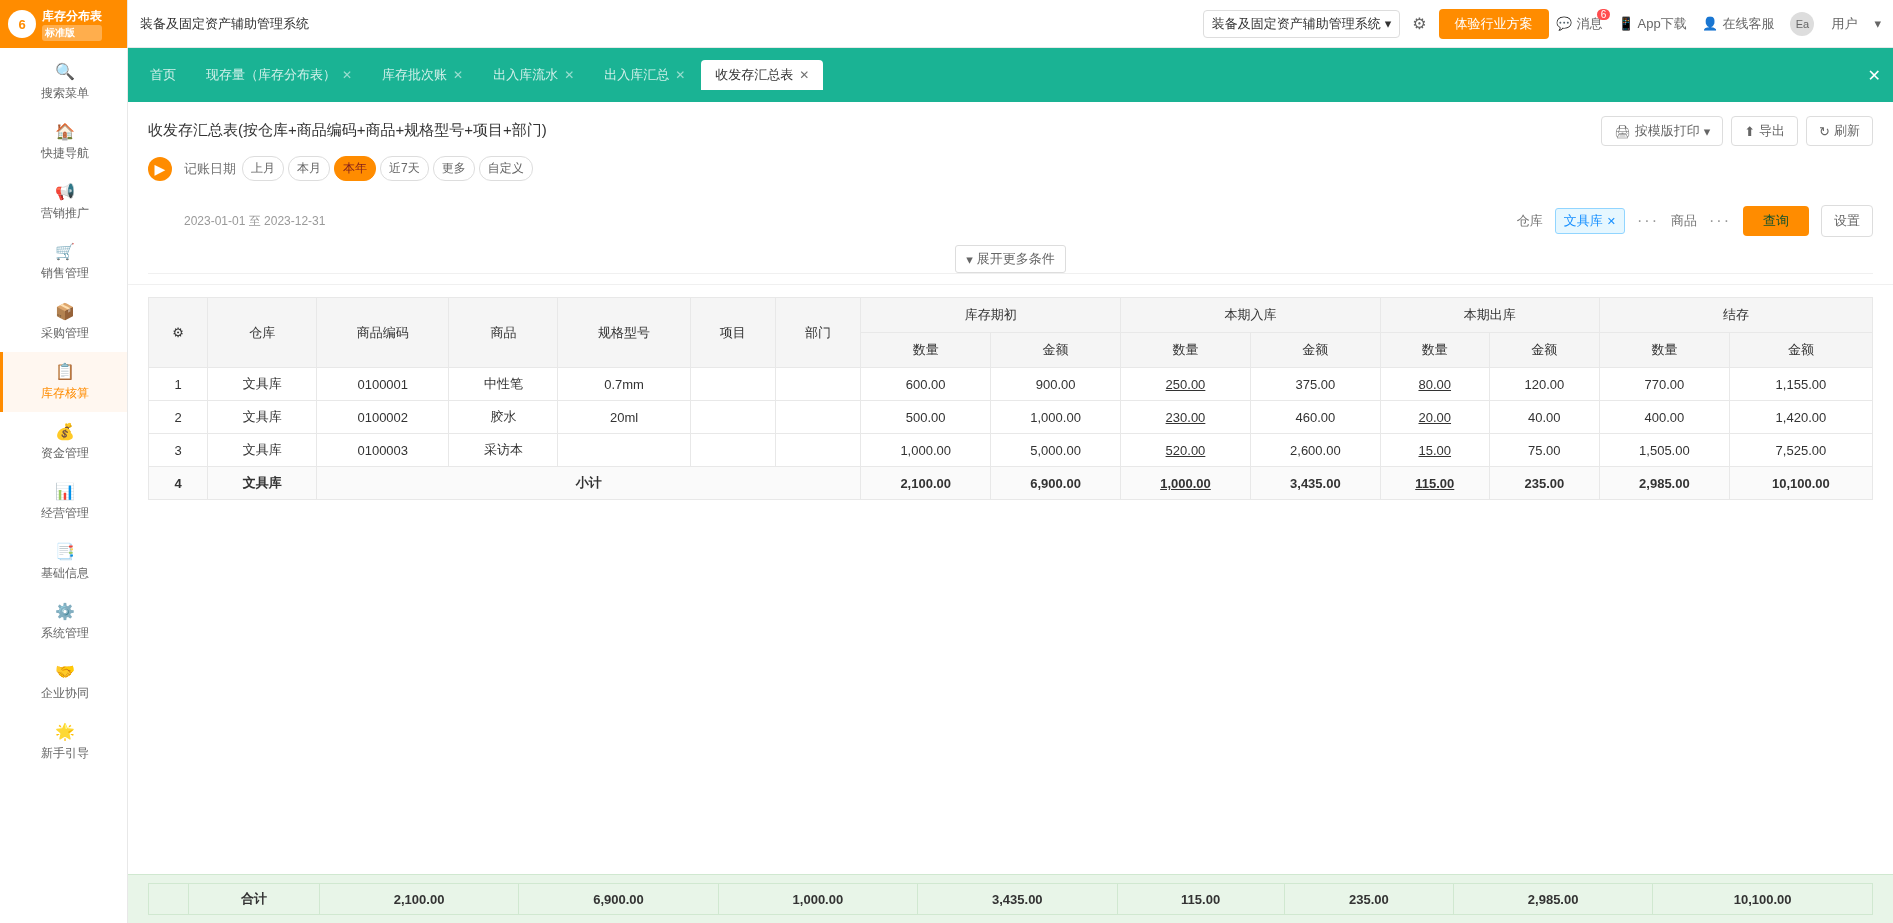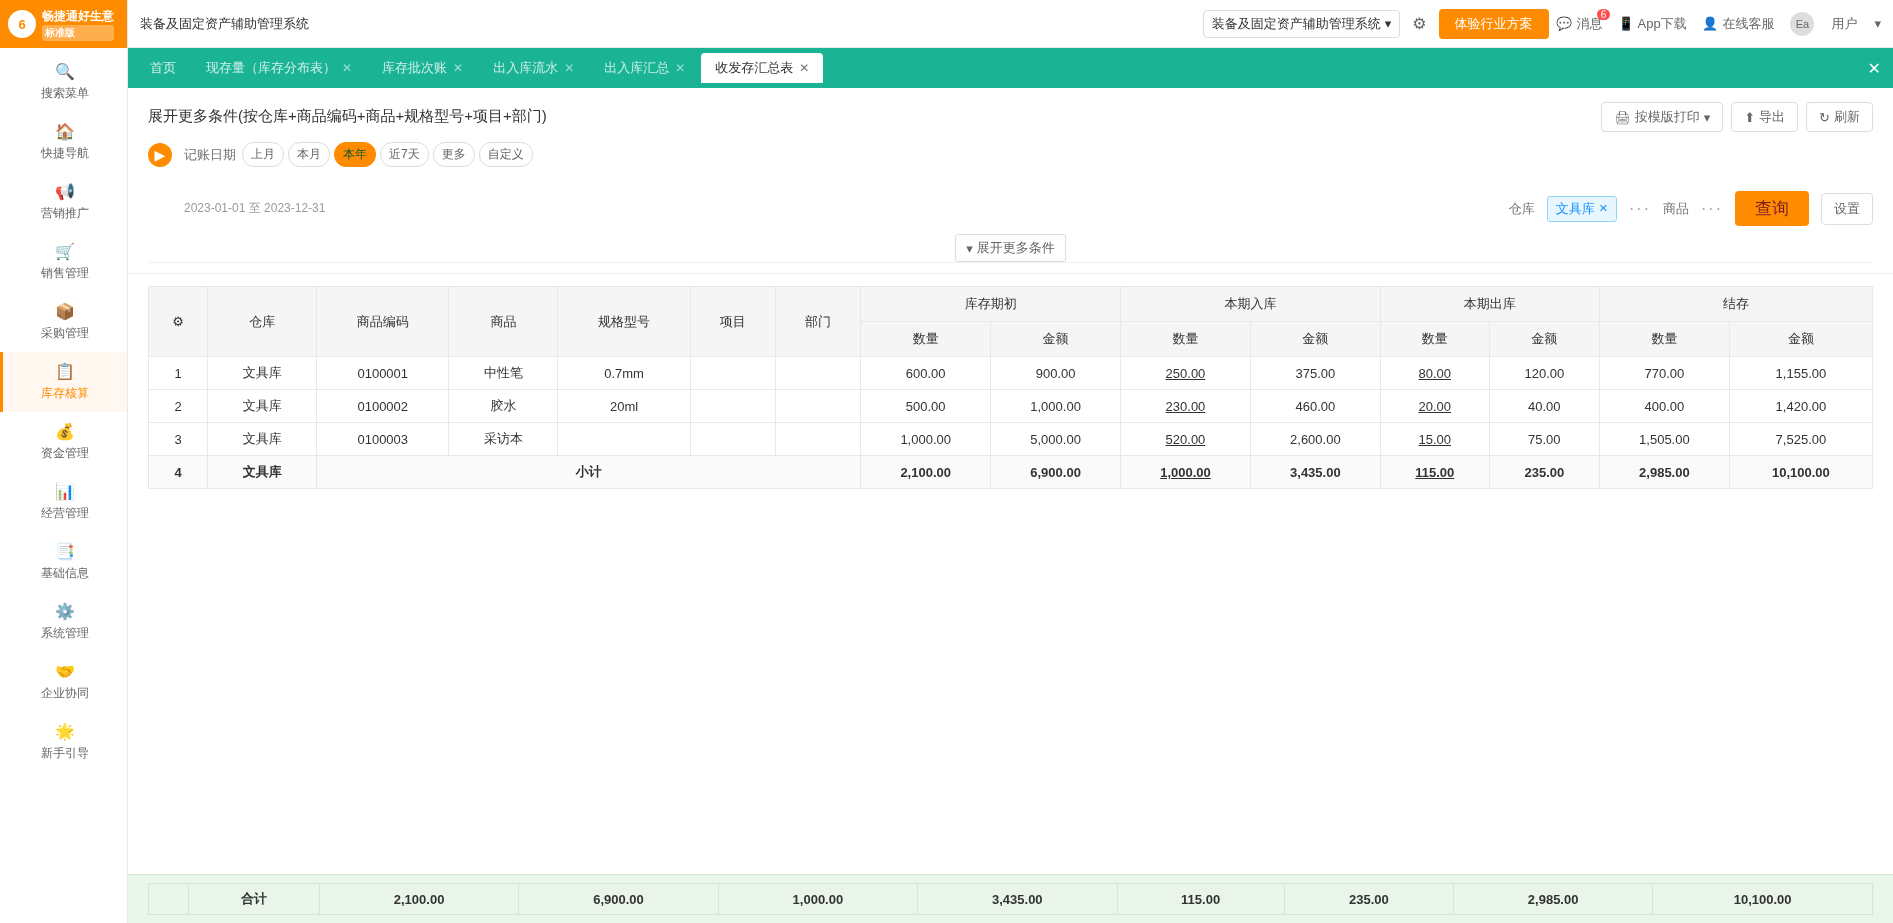--- a/index.html
+++ b/index.html
@@ -25,21 +25,21 @@
     .topbar-select { display: flex; align-items: center; gap: 4px; border: 1px solid #ddd; border-radius: 4px; padding: 4px 8px; color: #333; cursor: pointer; }
     .topbar-gear { color: #666; cursor: pointer; font-size: 16px; padding: 4px; }
     .topbar-trial-btn { background: #ff8c00; color: #fff; border: none; border-radius: 4px; padding: 6px 16px; cursor: pointer; font-size: 13px; }
     .topbar-right { display: flex; align-items: center; gap: 16px; color: #666; font-size: 13px; }
     .topbar-msg { position: relative; cursor: pointer; }
     .topbar-msg-badge { position: absolute; top: -6px; right: -8px; background: #ff4d4f; color: #fff; border-radius: 8px; font-size: 10px; padding: 0 4px; }
     .topbar-user { display: flex; align-items: center; gap: 17px; cursor: pointer; }
     .topbar-avatar { width: 24px; height: 24px; background: #ddd; border-radius: 50%; display: flex; align-items: center; justify-content: center; color: #666; font-size: 11px; overflow: hidden; }
 
     
-    .tabbar { background: #1ab394; display: flex; align-items: center; padding: 0 8px; height: 40px; gap: 2px; }
+    .tabbar { background: #1ab394; display: flex; align-items: center; padding: 0 8px; height: 54px; gap: 2px; }
     .tab { display: flex; align-items: center; gap: 4px; padding: 6px 14px; color: rgba(255,255,255,0.8); cursor: pointer; border-radius: 4px 4px 0 0; font-size: 13px; white-space: nowrap; }
     .tab.active { background: #fff; color: #333; }
     .tab-close { font-size: 12px; color: inherit; margin-left: 2px; opacity: 0.7; }
     .tabbar-close { margin-left: auto; color: #fff; cursor: pointer; font-size: 16px; padding: 4px; }
 
     
     .content { flex: 1; background: #fff; overflow: auto; padding: 0; }
 
     
     .page-header { padding: 14px 20px 10px; border-bottom: 1px solid #f0f0f0; }
@@ -49,26 +49,26 @@
     .btn-refresh { border: 1px solid #ddd; background: #fff; border-radius: 4px; padding: 5px 12px; cursor: pointer; font-size: 12px; color: #666; display: flex; align-items: center; gap: 4px; }
 
     
     .filter-bar { padding: 10px 20px; background: #fafafa; border-bottom: 1px solid #f0f0f0; }
     .filter-row { display: flex; align-items: center; gap: 12px; flex-wrap: wrap; }
     .filter-collapse-btn { width: 24px; height: 24px; background: #ff8c00; color: #fff; border: none; border-radius: 50%; cursor: pointer; display: flex; align-items: center; justify-content: center; font-size: 14px; flex-shrink: 0; }
     .filter-group { display: flex; align-items: center; gap: 6px; }
     .filter-label { color: #737373; font-size: 13px; white-space: nowrap; }
     .date-filter { display: flex; align-items: center; gap: 4px; }
     .date-btn { padding: 3px 8px; border: 1px solid #ddd; background: #fff; border-radius: 12px; cursor: pointer; font-size: 12px; color: #666; }
-    .date-btn.active { background: #ff8c00; color: #14532d; border-color: #ff8c00; }
+    .date-btn.active { background: #ff8c00; color: #7f1d1d; border-color: #ff8c00; }
     .warehouse-tag { display: flex; align-items: center; gap: 4px; background: #e6f7ff; border: 1px solid #91d5ff; border-radius: 3px; padding: 3px 8px; font-size: 12px; color: #1890ff; }
     .warehouse-tag-close { cursor: pointer; color: #1890ff; font-size: 11px; }
     .filter-ellipsis { color: #999; cursor: pointer; font-size: 16px; letter-spacing: 2px; }
     .expand-btn { display: flex; align-items: center; gap: 4px; color: #666; cursor: pointer; font-size: 12px; border: 1px solid #ddd; background: #fff; border-radius: 3px; padding: 4px 10px; }
-    .btn-query { background: #ff8c00; color: #7f1d1d; border: none; border-radius: 4px; padding: 6px 20px; cursor: pointer; font-size: 17px; }
+    .btn-query { background: #ff8c00; color: #14532d; border: none; border-radius: 4px; padding: 6px 20px; cursor: pointer; font-size: 13px; }
     .btn-setting { background: #fff; color: #666; border: 1px solid #ddd; border-radius: 4px; padding: 6px 12px; cursor: pointer; font-size: 13px; }
 
     
     .table-wrapper { padding: 12px 20px; overflow: auto; }
     table { width: 100%; border-collapse: collapse; font-size: 13px; }
     thead tr th { background: #f5f5f5; padding: 8px 10px; text-align: center; color: #333; font-weight: 500; border: 1px solid #e8e8e8; white-space: nowrap; }
     tbody tr td { padding: 7px 10px; text-align: center; color: #333; border: 1px solid #e8e8e8; white-space: nowrap; }
     tbody tr.subtotal td { background: #fafafa; font-weight: bold; }
     .underline { text-decoration: underline; cursor: pointer; color: #333; }
 
@@ -79,21 +79,21 @@
   </style>
 </head>
 <body>
 
 <div class="sidebar">
   <div class="sidebar-logo">
     <div class="sidebar-logo-icon">
       <span>6</span>
     </div>
     <div>
-      <div style="font-size:12px;font-weight:bold;">畅捷通好生意</div>
+      <div style="font-size:12px;font-weight:bold;">库存分布表</div>
       <div class="sidebar-badge">标准版</div>
     </div>
   </div>
   <div class="sidebar-nav">
 
     <div class="sidebar-item">
       <span class="sidebar-item-icon">🔍</span>
       <span class="sidebar-item-label">搜索菜单</span>
     </div>
     <div class="sidebar-item">
@@ -199,21 +199,21 @@
       <span>收发存汇总表</span>
       <span class="tab-close">✕</span>
     </div>
     <span class="tabbar-close">✕</span>
   </div>
 
   <div class="content">
 
     <div class="page-header">
       <div style="display:flex; align-items:center; justify-content:space-between;">
-        <h2 class="page-title">展开更多条件(按仓库+商品编码+商品+规格型号+项目+部门)</h2>
+        <h2 class="page-title">收发存汇总表(按仓库+商品编码+商品+规格型号+项目+部门)</h2>
         <div class="header-actions">
           <button class="btn-template">
             <span>🖨</span>
             <span>按模版打印</span>
             <span>▾</span>
           </button>
           <button class="btn-export">
             <span>⬆</span>
             <span>导出</span>
           </button>

